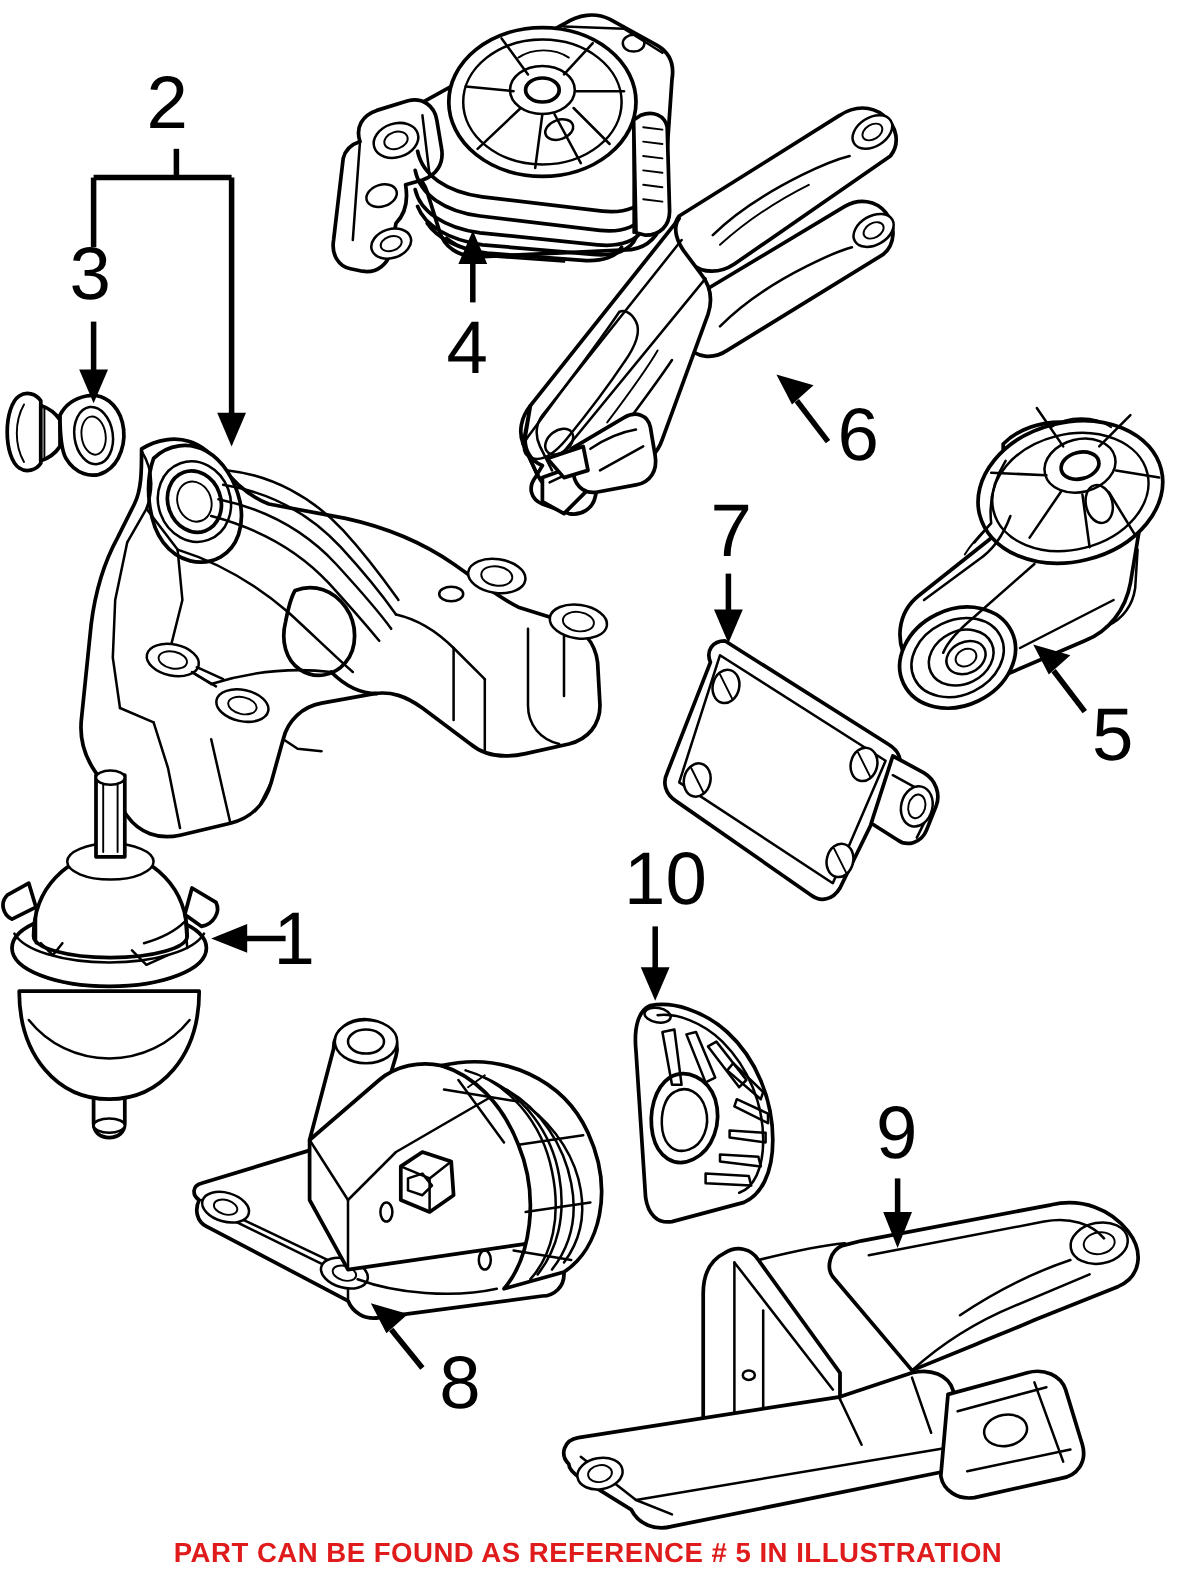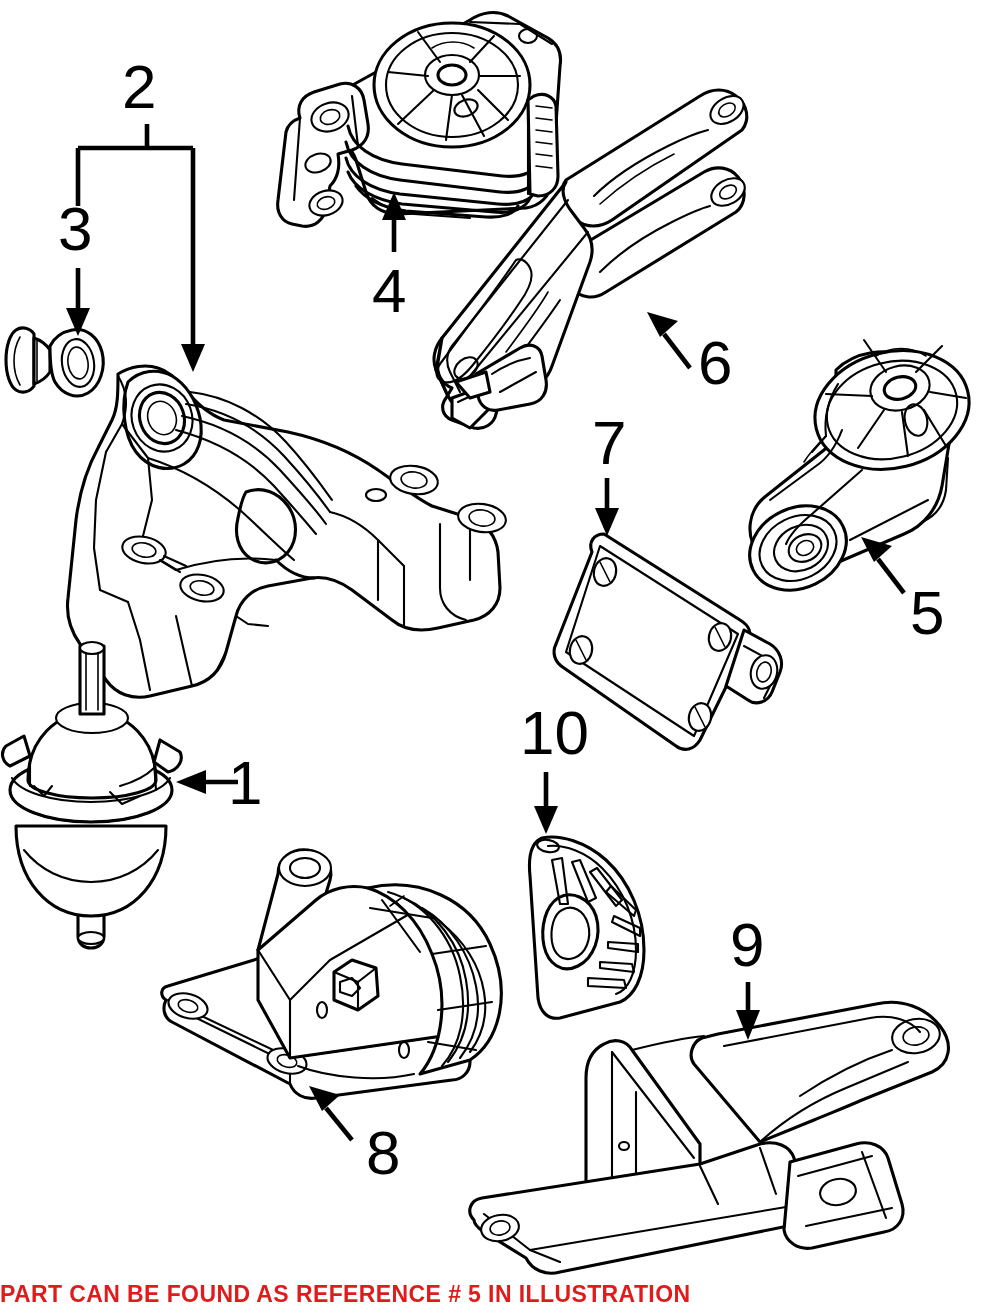--- a/index.html
+++ b/index.html
@@ -82,21 +82,21 @@
     color: #000000;
     line-height: 1;
     white-space: nowrap;
     user-select: none;
   }
   #caption-bar {
     position: absolute;
     left: 0;
     bottom: 4px;
     width: 980px;
-    text-align: left;
+    text-align: center;
   }
   #caption-text {
     display: inline-block;
     font-family: "Liberation Sans", sans-serif;
     font-weight: bold;
     font-size: 23px;
     letter-spacing: 0.4px;
     color: #e01b1b;
     white-space: nowrap;
   }

